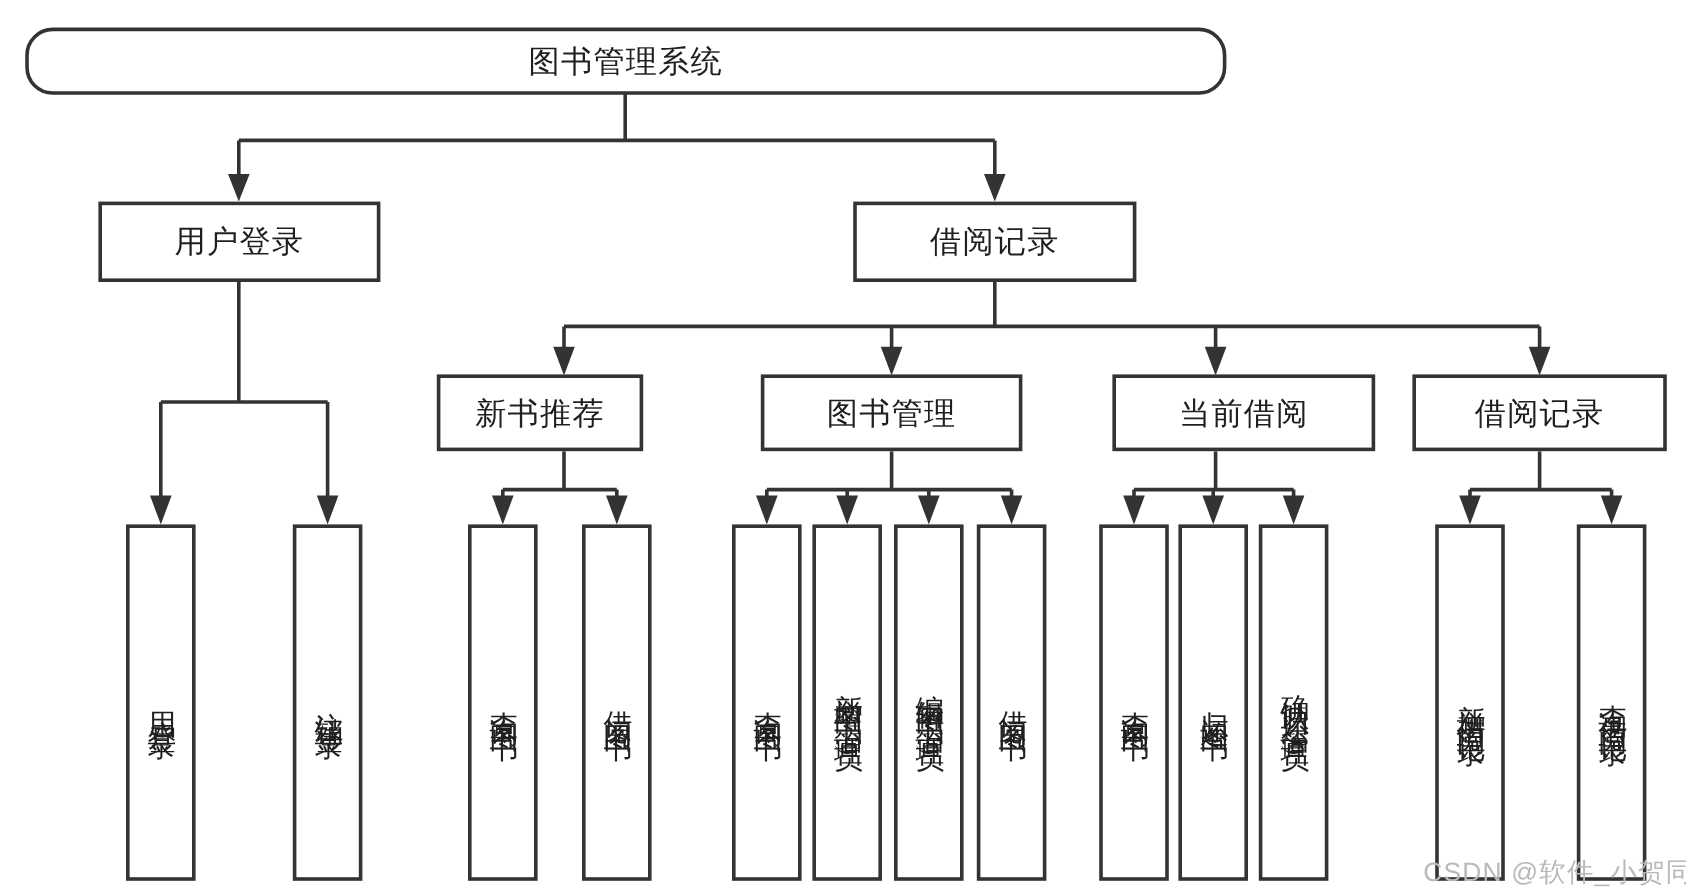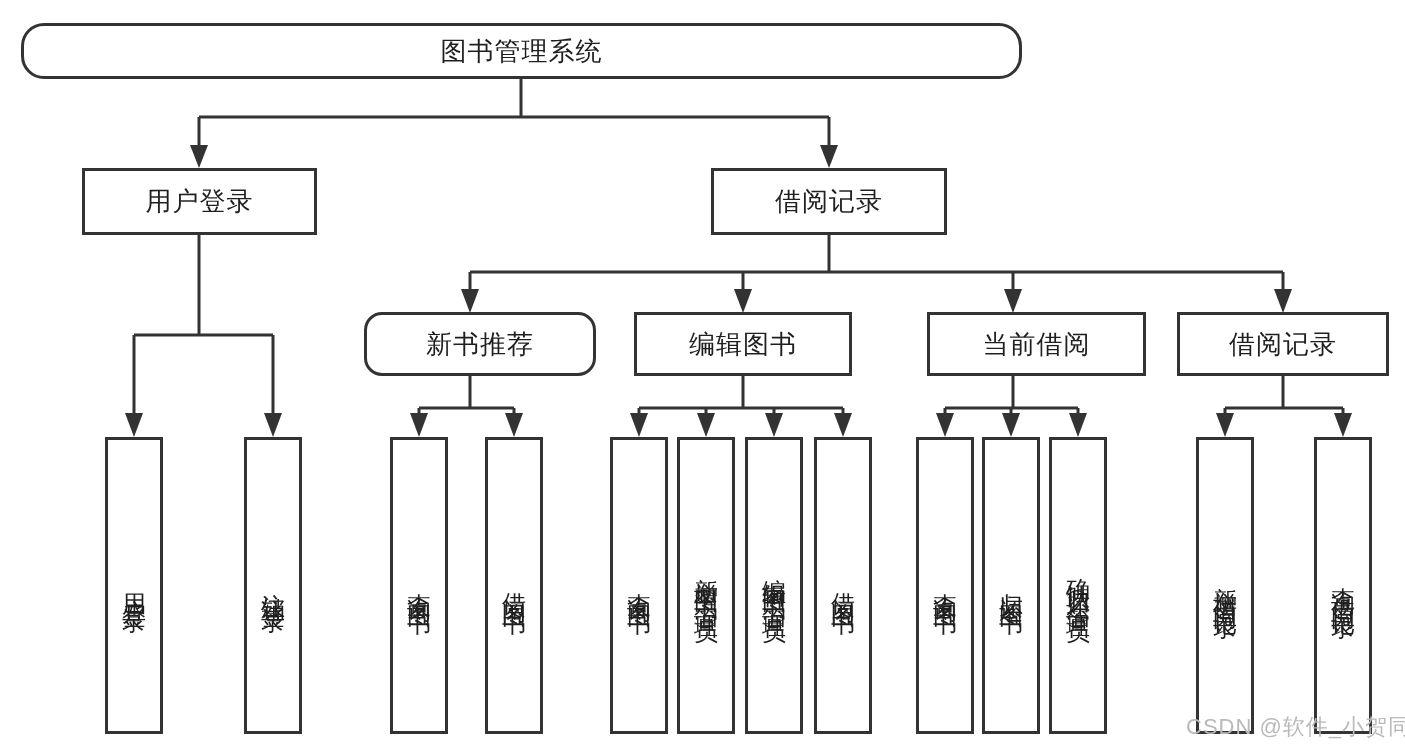--- a/index.html
+++ b/index.html
@@ -110,22 +110,22 @@
       <polygon points="1216,413 1234,413 1225,437"></polygon>
       <polygon points="1334,413 1352,413 1343,437"></polygon>
     </g>
   </svg>
 
   <div class="node hbox root">图书管理系统</div>
 
   <div class="node hbox lvl2" style="left:82px;width:235px;">用户登录</div>
   <div class="node hbox lvl2" style="left:711px;width:236px;">借阅记录</div>
 
-  <div class="node hbox lvl3" style="left:364px;width:232px;border-radius:18px;">新书推荐</div>
-  <div class="node hbox lvl3" style="left:634px;width:218px;">编辑图书</div>
+  <div class="node hbox lvl3" style="left:364px;width:172px;">新书推荐</div>
+  <div class="node hbox lvl3" style="left:634px;width:218px;">图书管理</div>
   <div class="node hbox lvl3" style="left:904px;width:219px;margin-left:23px;">当前借阅</div>
   <div class="node hbox lvl3" style="left:1177px;width:212px;font-family:Liberation Serif, serif;">借阅记录</div>
 
   <div class="node vbox" style="left:105px;">用户登录</div>
   <div class="node vbox" style="left:244px;">注销登录</div>
   <div class="node vbox" style="left:390px;">查询图书</div>
   <div class="node vbox" style="left:485px;">借阅图书</div>
   <div class="node vbox" style="left:610px;">查询图书</div>
   <div class="node vbox" style="left:677px;">新增图书（管理员）</div>
   <div class="node vbox" style="left:745px;">编辑图书（管理员）</div>

